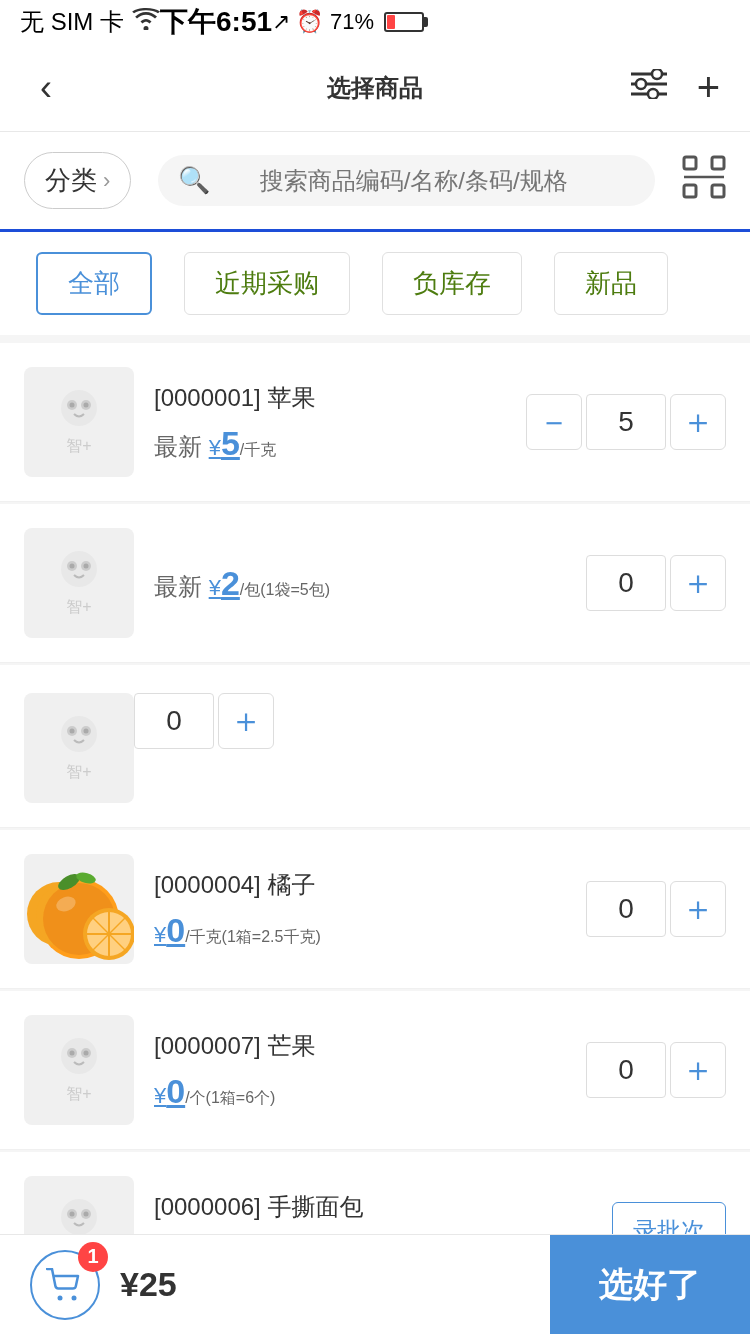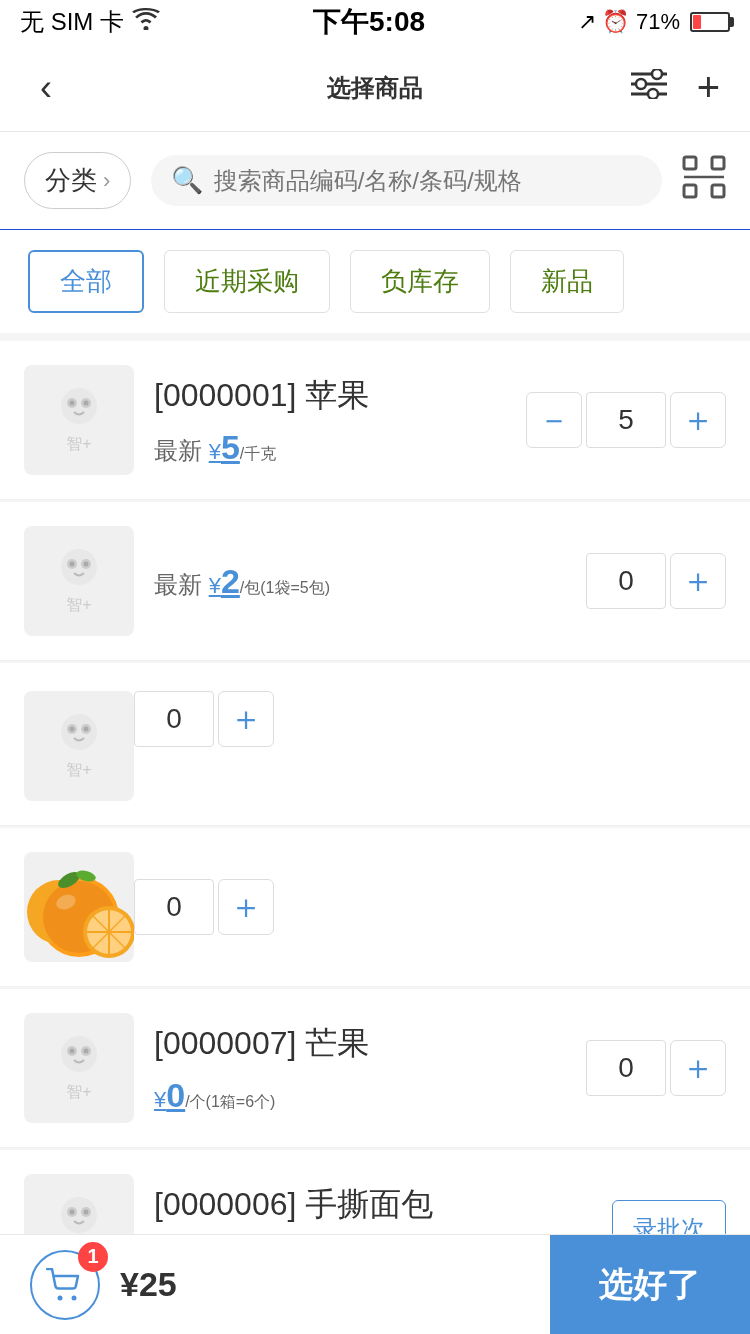--- a/index.html
+++ b/index.html
@@ -12,21 +12,20 @@
       overflow-x: hidden;
       font-size: 28px;
     }
 
     
     .status-bar {
       background: #fff;
       height: 44px;
       display: flex;
       align-items: center;
-      justify-content: space-between;
       padding: 0 20px;
       font-size: 24px;
       font-weight: 500;
     }
     .status-left { display: flex; align-items: center; gap: 8px; }
     .status-center { font-size: 28px; font-weight: 600; }
     .status-right { display: flex; align-items: center; gap: 6px; font-size: 22px; }
     .battery-icon {
       display: inline-block;
       width: 40px; height: 20px;
@@ -87,22 +86,22 @@
       color: #333;
       cursor: pointer;
     }
 
     
     .search-area {
       background: #fff;
       padding: 20px 24px;
       display: flex;
       align-items: center;
-      gap: 20px;
-      border-bottom: 1px solid #1d4ed8;
+      gap: 27px;
+      border-bottom: 3px solid #1d4ed8;
     }
     .category-btn {
       display: flex;
       align-items: center;
       gap: 6px;
       border: 1px solid #ccc;
       border-radius: 30px;
       padding: 10px 20px;
       font-size: 26px;
       color: #333;
@@ -131,22 +130,22 @@
     .scan-icon {
       font-size: 30px;
       color: #555;
       cursor: pointer;
     }
 
     
     .filter-tabs {
       background: #fff;
       display: flex;
-      padding: 20px 28px;
-      gap: 20px;
+      padding: 20px 36px;
+      gap: 32px;
       border-bottom: 8px solid #f5f5f5;
     }
     .tab-btn {
       padding: 12px 30px;
       border-radius: 6px;
       font-size: 26px;
       cursor: pointer;
       border: 1px solid #e0e0e0;
       background: #fff;
       color: #4d7c0f;
@@ -191,21 +190,21 @@
     .owl-logo .owl-text {
       font-size: 18px;
       color: #ccc;
       margin-top: 4px;
     }
     .product-info {
       flex: 1;
       padding: 0 20px;
     }
     .product-name {
-      font-size: 32px;
+      font-size: 24px;
       font-weight: 500;
       color: #333;
       margin-bottom: 10px;
     }
     .product-spec {
       font-size: 22px;
       color: #888;
       background: #f5f5f5;
       display: inline-block;
       padding: 4px 10px;
@@ -353,21 +352,21 @@
 
 <div class="status-bar">
   <div class="status-left">
     <span>无 SIM 卡</span>
     <span>
       <svg width="28" height="22" viewBox="0 0 28 22">
           <path d="M14 18a2.5 2.5 0 110 5 2.5 2.5 0 010-5zm-5.5-4.5C10.1 11.9 12 11 14 11s3.9.9 5.5 2.5l-2 2C16.3 14.2 15.2 13.7 14 13.7s-2.3.5-3.5 1.8l-2-2zm-5-5C6.1 6 9.8 4 14 4s7.9 2 11 4.5l-2 2C20.5 8.3 17.4 6.7 14 6.7S7.5 8.3 5 10.5l-2-2zm-3-5C3 1.3 8.2 0 14 0s11 1.3 14 3.5l-2 1.8C23.5 3.3 18.9 2.3 14 2.3S4.5 3.3 2 5.3L0 3.5z" fill="#333"></path>
         </svg>
     </span>
   </div>
-  <div class="status-center">下午5:08</div>
+  <div class="status-center">下午6:51</div>
   <div class="status-right">
     <span>↗</span>
     <span>⏰</span>
     <span>71%</span>
     <span class="battery-icon">
       <span class="battery-fill"></span>
     </span>
   </div>
 </div>
 
@@ -389,21 +388,21 @@
   </div>
 </div>
 
 <div class="search-area">
   <button class="category-btn">
     <span>分类</span>
     <span style="color:#999; font-size:22px;">›</span>
   </button>
   <div class="search-input-wrapper">
     <span style="color:#aaa; font-size:26px;">🔍</span>
-    <input type="text" style="font-size: 24px;" placeholder="搜索商品编码/名称/条码/规格">
+    <input type="text" style="font-size: 24px; margin-left: 39px;" placeholder="搜索商品编码/名称/条码/规格">
   </div>
   <span class="scan-icon">
     <svg width="44" height="44" viewBox="0 0 44 44">
       <rect x="2" y="2" width="12" height="12" rx="2" fill="none" stroke="#555" stroke-width="3"></rect>
       <rect x="30" y="2" width="12" height="12" rx="2" fill="none" stroke="#555" stroke-width="3"></rect>
       <rect x="2" y="30" width="12" height="12" rx="2" fill="none" stroke="#555" stroke-width="3"></rect>
       <line x1="2" y1="22" x2="42" y2="22" stroke="#555" stroke-width="2.5"></line>
       <rect x="30" y="30" width="12" height="12" rx="2" fill="none" stroke="#555" stroke-width="3"></rect>
     </svg>
   </span>
@@ -505,20 +504,26 @@
         <ellipse cx="42" cy="50" rx="10" ry="7" fill="rgba(255,255,255,0.25)" transform="rotate(-20 42 50)"></ellipse>
 
         <circle cx="85" cy="80" r="26" fill="#f5a623"></circle>
         <circle cx="85" cy="80" r="22" fill="#ffd080"></circle>
         <line x1="85" y1="58" x2="85" y2="102" stroke="#f5a623" stroke-width="2"></line>
         <line x1="63" y1="80" x2="107" y2="80" stroke="#f5a623" stroke-width="2"></line>
         <line x1="69" y1="64" x2="101" y2="96" stroke="#f5a623" stroke-width="1.5"></line>
         <line x1="101" y1="64" x2="69" y2="96" stroke="#f5a623" stroke-width="1.5"></line>
       </svg>
     </div>
+    <div class="product-info">
+      <div class="product-name">[0000004] 橘子</div>
+      <div class="product-price">
+        <span class="yen">¥</span><span class="price-num">0</span><span class="unit">/千克(1箱=2.5千克)</span>
+      </div>
+    </div>
     <div class="qty-control">
       <input class="qty-input" type="text" value="0" style="margin-left: 0px;">
       <button class="qty-btn" style="color:#4a90d9;">＋</button>
     </div>
   </div>
 
   <div class="product-item">
     <div class="product-img">
       <div class="owl-logo">
         <svg width="54" height="44" viewBox="0 0 54 44">

